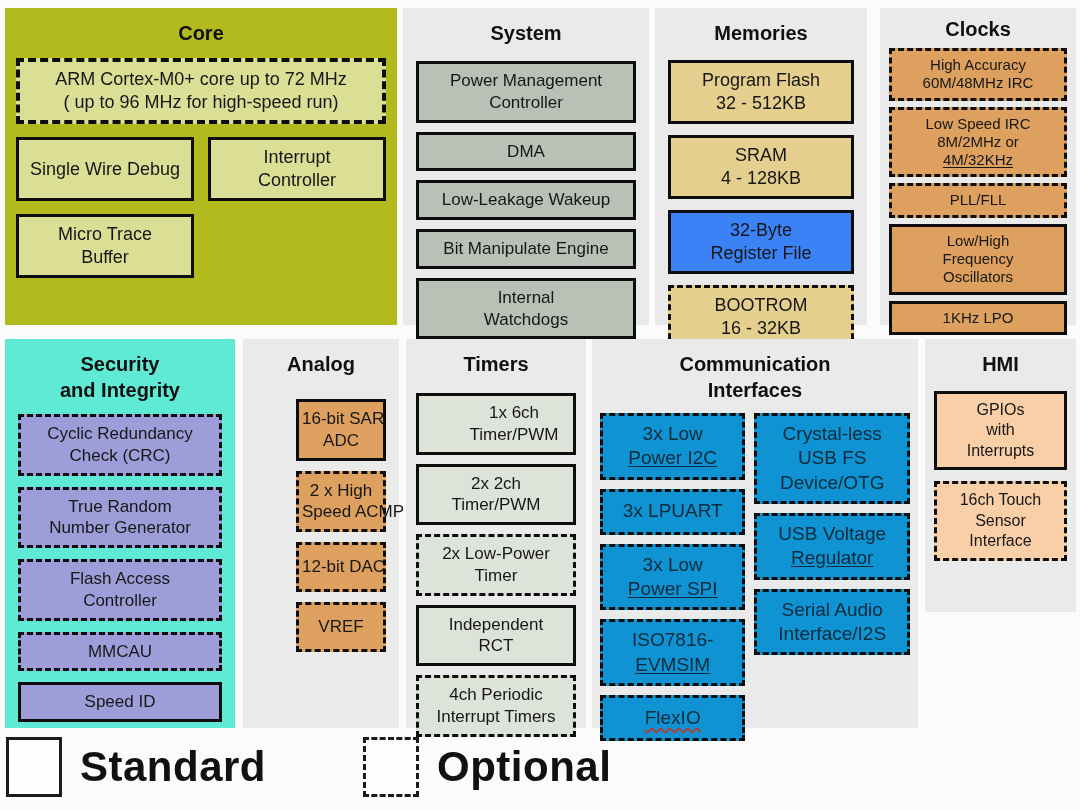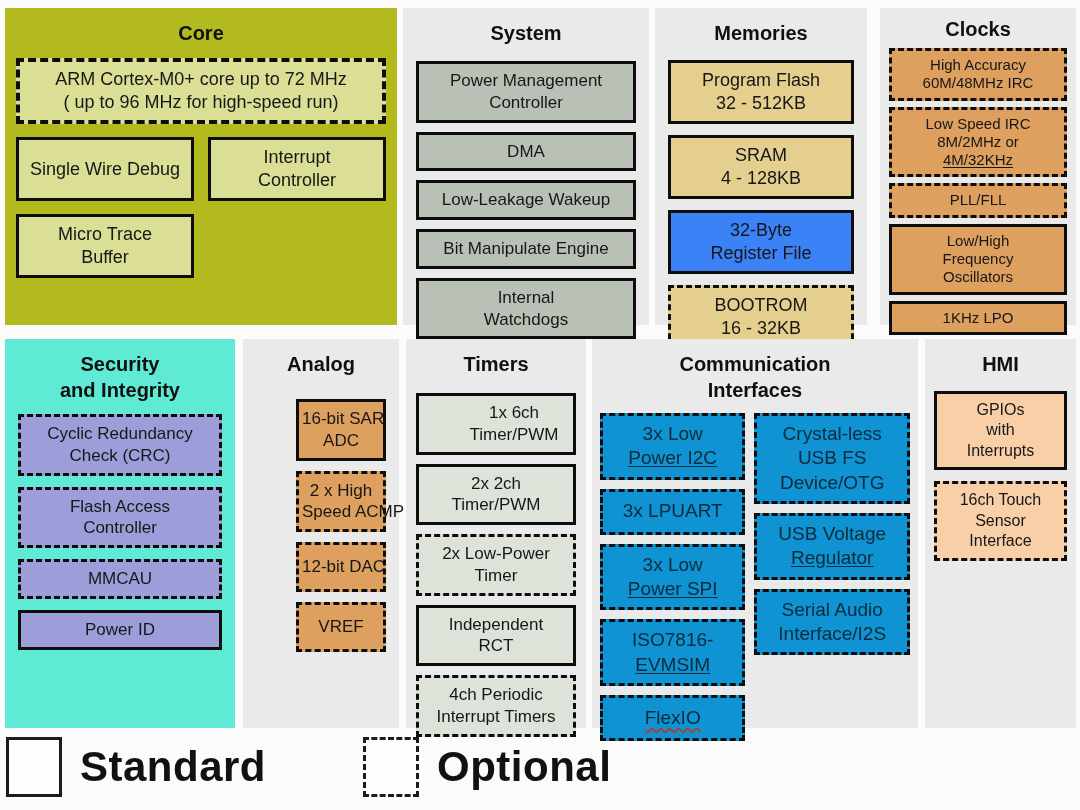--- a/index.html
+++ b/index.html
@@ -59,21 +59,21 @@
   #p-timers{left:406px;top:339px;width:180px;height:389px;}
   #p-timers .panel-body{gap:9px;padding:16px 10px;}
   #p-timers .block{min-height:50px;}
 
   #p-comm{left:592px;top:339px;width:326px;height:389px;}
   #p-comm .cols{display:flex;gap:9px;padding:10px 8px;box-sizing:border-box;}
   #p-comm .panel-body{flex:1;gap:9px;padding:0;}
   #p-comm .blocks-right{flex:1.07;}
   #p-comm .block{font-size:19px;color:#0c2b3b;min-height:46px;}
 
-  #p-hmi{left:925px;top:339px;width:151px;height:389px;}
+  #p-hmi{left:925px;top:339px;width:151px;height:273px;}
   #p-hmi .panel-body{gap:11px;padding:14px 9px;}
   #p-hmi .block{font-size:16px;}
 
   
   .legend{position:absolute;left:6px;top:737px;display:flex;align-items:center;}
   .legend-item{display:flex;align-items:center;}
   .swatch{width:56px;height:60px;box-sizing:border-box;background:#fdfdfd;}
   .swatch.solid{border:3px solid #1b1b1b;}
   .swatch.dashed{border:3px dashed #1b1b1b;}
   .legend-label{font-size:42px;font-weight:bold;color:#111;margin-left:18px;letter-spacing:0.5px;}
@@ -188,28 +188,32 @@
     <div class="panel-title">
         <div>Security</div>
         <div>and Integrity</div>
       </div>
     <div class="panel-body blocks">
         <div class="block optional" style="background: rgb(157, 158, 217);">
           <div class="ln">Cyclic Redundancy</div>
           <div class="ln">Check (CRC)</div>
         </div>
         <div class="block optional" style="background: rgb(157, 158, 217);">
+          <div class="ln">True Random</div>
+          <div class="ln">Number Generator</div>
+        </div>
+        <div class="block optional" style="background: rgb(157, 158, 217);">
           <div class="ln">Flash Access</div>
           <div class="ln">Controller</div>
         </div>
         <div class="block optional" style="background: rgb(157, 158, 217);">
           <div class="ln">MMCAU</div>
         </div>
         <div class="block standard" style="background: rgb(157, 158, 217);">
-          <div class="ln">Power ID</div>
+          <div class="ln">Speed ID</div>
         </div>
       </div>
   </div>
 
   <div class="panel" id="p-analog" style="background: rgb(234, 234, 234);">
     <div class="panel-title">
         <div>Analog</div>
       </div>
     <div class="panel-body blocks">
         <div class="block standard" style="background: rgb(221, 160, 95);">

